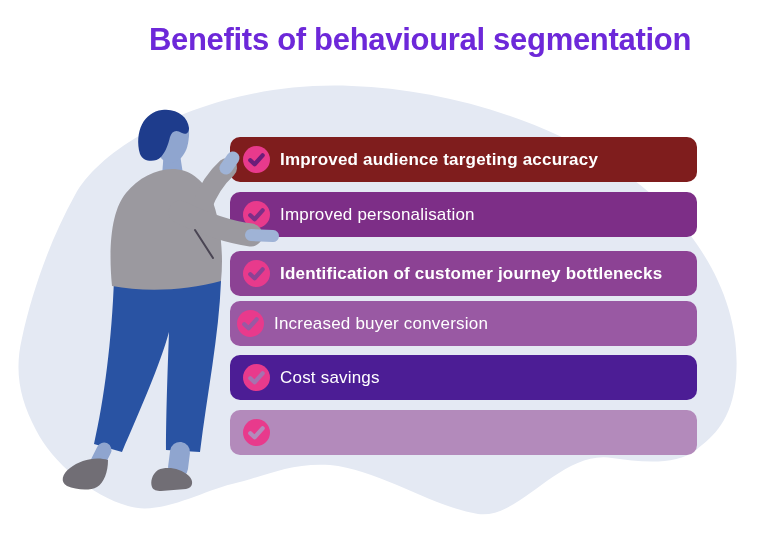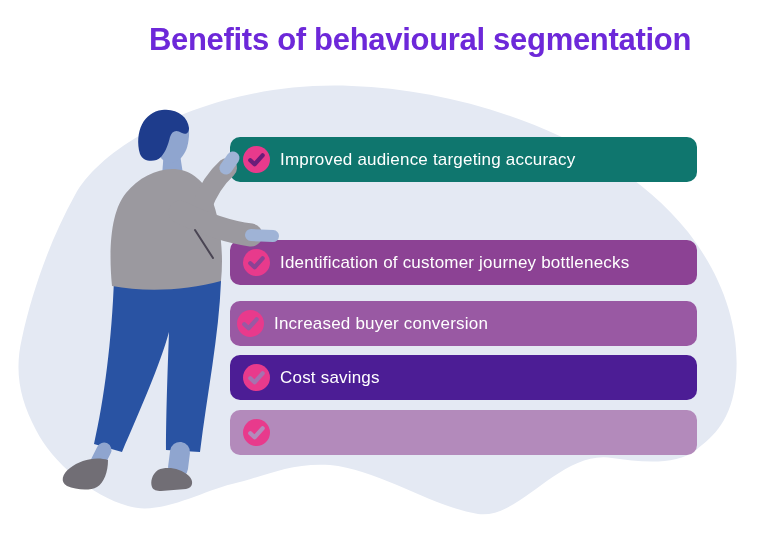--- a/index.html
+++ b/index.html
@@ -46,28 +46,35 @@
              C200,492 160,516 128,506
              C92,496 52,462 36,430
              C20,400 14,372 22,338
              C32,292 50,240 75,195
              C105,140 220,80 352,86 Z" fill="#e4e9f3"></path>
   </svg>
 
   <h1 class="page-title" style="color: #6d28d9; margin-left: 36px;">Benefits of behavioural segmentation</h1>
 
   <div class="benefits-list" id="benefits-list">
-      <div class="benefit-row" style="top: 137px; background: #0f766e;">
+      <div class="benefit-row" style="top: 137px; background: #7f1d1d; font-weight: bold;">
         <svg class="check-badge" viewBox="0 0 27 27">
           <circle cx="13.5" cy="13.5" r="13.5" fill="#e83a8c"></circle>
           <path d="M7.3 14.2 L11.6 18.3 L19.6 9.4" fill="none" stroke="#6b1d79" stroke-width="4.3" stroke-linecap="round" stroke-linejoin="round"></path>
         </svg>
         <span class="benefit-label">Improved audience targeting accuracy</span>
       </div>
-      <div class="benefit-row" style="top: 240px; background: rgb(140, 66, 148);">
+      <div class="benefit-row" style="top: 192px; background: rgb(125, 46, 135);">
+        <svg class="check-badge" viewBox="0 0 27 27">
+          <circle cx="13.5" cy="13.5" r="13.5" fill="#e83a8c"></circle>
+          <path d="M7.3 14.2 L11.6 18.3 L19.6 9.4" fill="none" stroke="#7d2e87" stroke-width="4.3" stroke-linecap="round" stroke-linejoin="round"></path>
+        </svg>
+        <span class="benefit-label">Improved personalisation</span>
+      </div>
+      <div class="benefit-row" style="top: 251px; background: rgb(140, 66, 148); font-weight: bold;">
         <svg class="check-badge" viewBox="0 0 27 27">
           <circle cx="13.5" cy="13.5" r="13.5" fill="#e83a8c"></circle>
           <path d="M7.3 14.2 L11.6 18.3 L19.6 9.4" fill="none" stroke="#8c4294" stroke-width="4.3" stroke-linecap="round" stroke-linejoin="round"></path>
         </svg>
         <span class="benefit-label">Identification of customer journey bottlenecks</span>
       </div>
       <div class="benefit-row" style="top: 301px; background: rgb(153, 89, 163); padding-left: 7px;">
         <svg class="check-badge" viewBox="0 0 27 27">
           <circle cx="13.5" cy="13.5" r="13.5" fill="#e83a8c"></circle>
           <path d="M7.3 14.2 L11.6 18.3 L19.6 9.4" fill="none" stroke="#9959a3" stroke-width="4.3" stroke-linecap="round" stroke-linejoin="round"></path>

